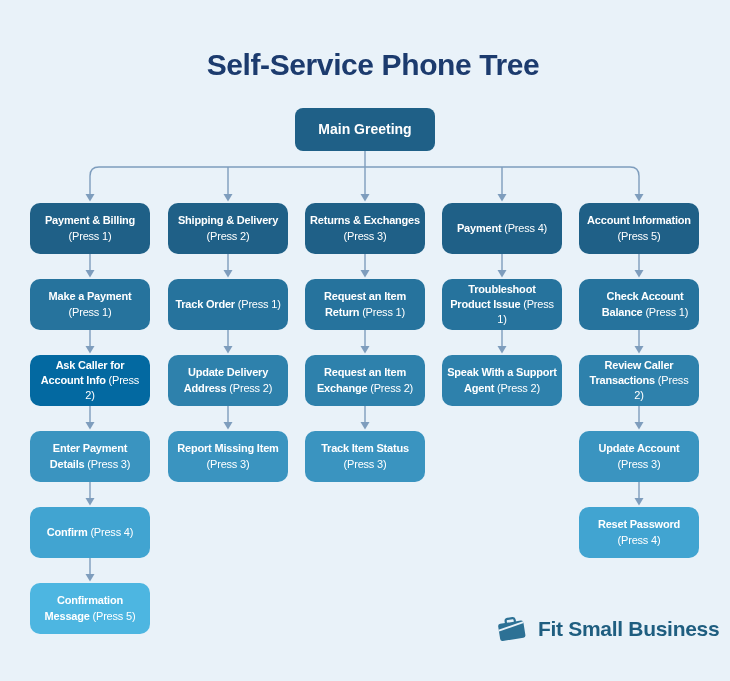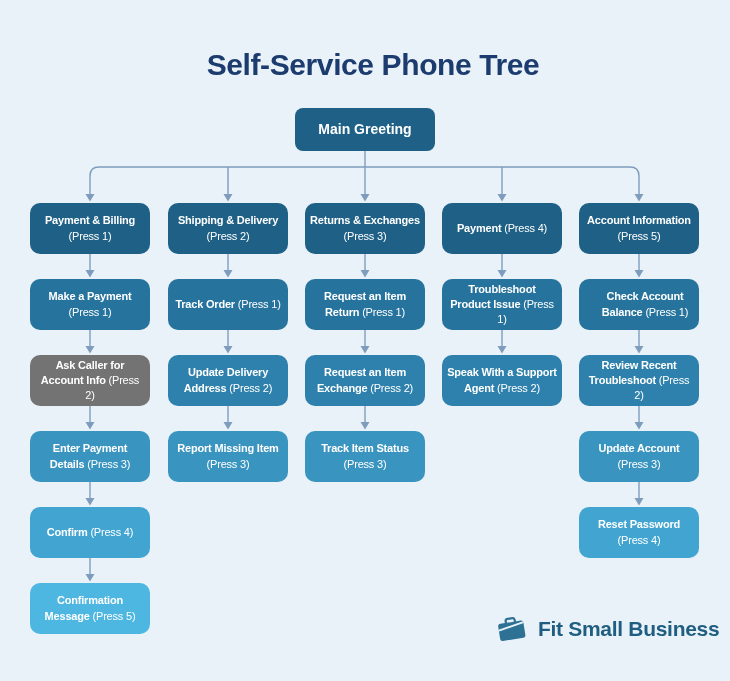--- a/index.html
+++ b/index.html
@@ -103,21 +103,21 @@
     <b>Main Greeting</b>
   </div>
 
   <div id="tree">
       <div class="box" style="left: 30px; top: 203px; width: 120px; height: 51px; background: rgb(31, 96, 135);">
         <span><b>Payment &amp; Billing</b><span class="press"> (Press 1)</span></span>
       </div>
       <div class="box" style="left: 30px; top: 279px; width: 120px; height: 51px; background: rgb(38, 115, 157);">
         <span><b>Make a Payment</b><span class="press"> (Press 1)</span></span>
       </div>
-      <div class="box" style="left: 30px; top: 355px; width: 120px; height: 51px; background: #737373;">
+      <div class="box" style="left: 30px; top: 355px; width: 120px; height: 51px; background: #0369a1;">
         <span><b>Ask Caller for Account Info</b><span class="press"> (Press 2)</span></span>
       </div>
       <div class="box" style="left: 30px; top: 431px; width: 120px; height: 51px; background: rgb(58, 148, 192);">
         <span><b>Enter Payment Details</b><span class="press"> (Press 3)</span></span>
       </div>
       <div class="box" style="left: 30px; top: 507px; width: 120px; height: 51px; background: rgb(65, 164, 209);">
         <span><b>Confirm</b><span class="press"> (Press 4)</span></span>
       </div>
       <div class="box" style="left: 30px; top: 583px; width: 120px; height: 51px; background: rgb(77, 182, 225);">
         <span><b>Confirmation Message</b><span class="press"> (Press 5)</span></span>
@@ -155,21 +155,21 @@
       <div class="box" style="left: 442px; top: 355px; width: 120px; height: 51px; background: rgb(46, 129, 172);">
         <span><b>Speak With a Support Agent</b><span class="press"> (Press 2)</span></span>
       </div>
       <div class="box" style="left: 579px; top: 203px; width: 120px; height: 51px; background: rgb(31, 96, 135);">
         <span><b>Account Information</b><span class="press"> (Press 5)</span></span>
       </div>
       <div class="box" style="left: 579px; top: 279px; width: 120px; height: 51px; background: rgb(38, 115, 157); padding-left: 17px;">
         <span><b>Check Account Balance</b><span class="press"> (Press 1)</span></span>
       </div>
       <div class="box" style="left: 579px; top: 355px; width: 120px; height: 51px; background: rgb(46, 129, 172);">
-        <span><b>Review Recent Troubleshoot</b><span class="press"> (Press 2)</span></span>
+        <span><b>Review Caller Transactions</b><span class="press"> (Press 2)</span></span>
       </div>
       <div class="box" style="left: 579px; top: 431px; width: 120px; height: 51px; background: rgb(58, 148, 192);">
         <span><b>Update Account</b><span class="press"> (Press 3)</span></span>
       </div>
       <div class="box" style="left: 579px; top: 507px; width: 120px; height: 51px; background: rgb(65, 164, 209);">
         <span><b>Reset Password</b><span class="press"> (Press 4)</span></span>
       </div>
     </div>
 
   <div class="logo">

